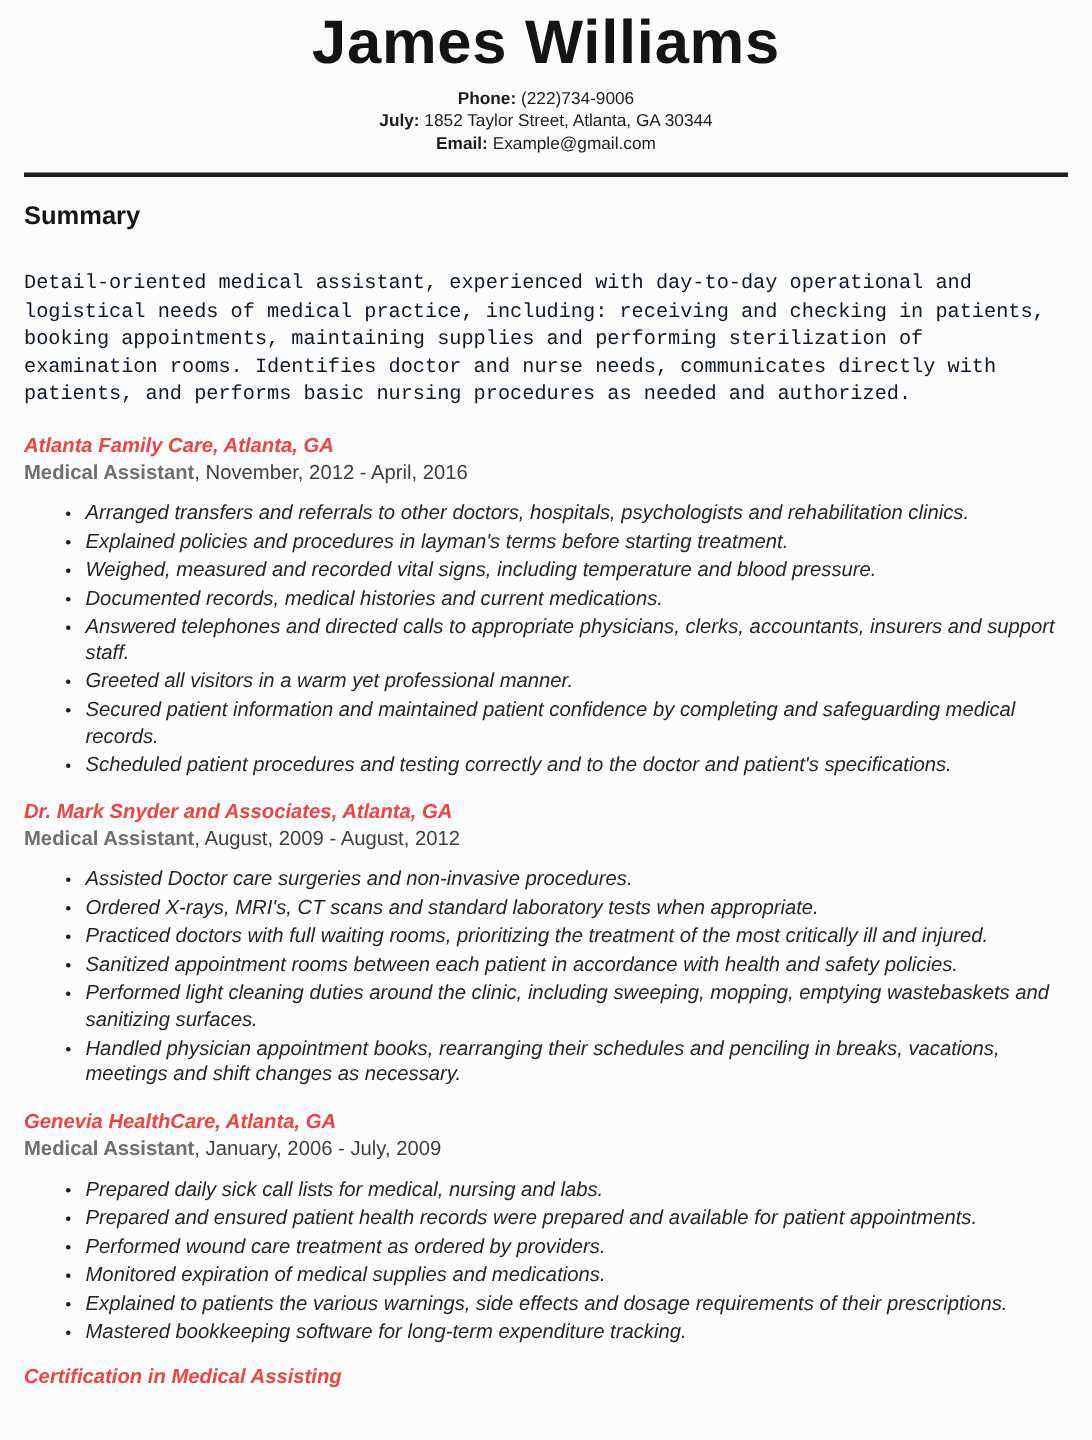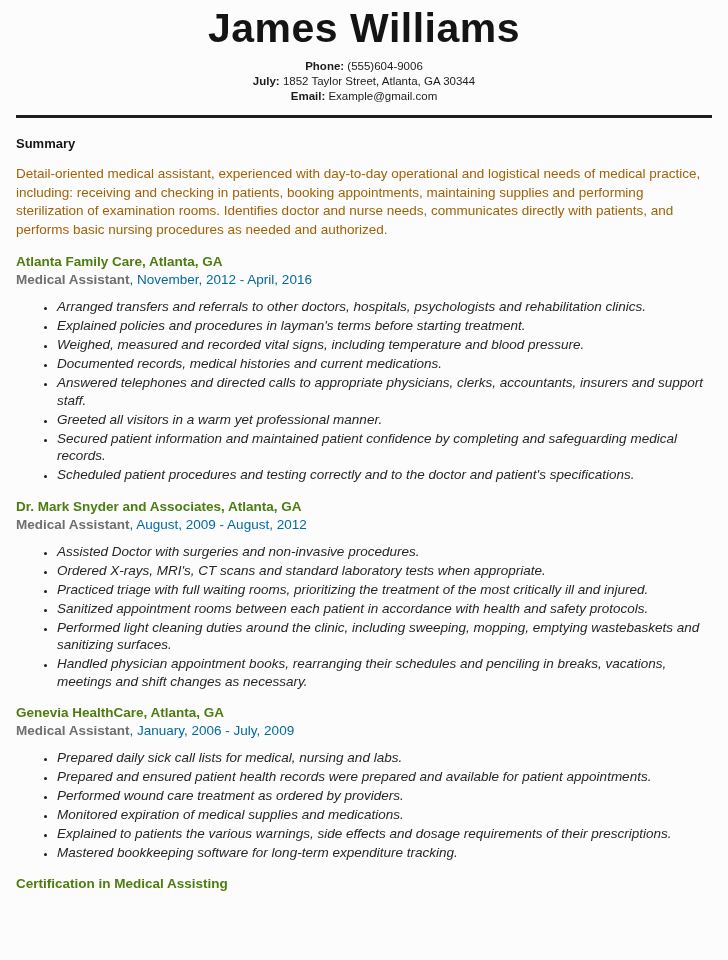--- a/index.html
+++ b/index.html
@@ -33,47 +33,49 @@
     color: #1c1c1c;
   }
   .contact-line b { font-weight: 700; }
   .header-rule {
     border: none;
     border-top: 3px solid #1e1e1e;
     margin: 11px 0 0 0;
   }
   
   h2.section-heading {
-    font-size: 13px;
+    font-size: 17px;
     font-weight: 700;
     color: #161616;
     margin: 15px 0 0 0;
     line-height: 22px;
   }
   .summary-text {
     font-size: 13.5px;
     line-height: 18.5px;
-    margin: 10px 0 0 0;
-    color: #a16207;
+    margin: 26px 0 0 0;
+    color: #0f172a;
+    font-family: Liberation Mono, monospace;
   }
   
   .job { margin-top: 15px; }
   .job-company, .edu-degree {
     font-size: 13.5px;
     font-weight: 700;
-    color: #4d7c0f;
+    color: #ef4444;
     line-height: 16px;
+    font-style: italic;
   }
   .job-subline, .edu-school-line {
     font-size: 13.5px;
     line-height: 16px;
     margin-top: 2px;
   }
   .job-title, .edu-school { color: #6f6f6f; font-weight: 700; text-align: center; }
-  .job-dates, .edu-location { color: #0369a1; }
+  .job-dates, .edu-location { color: #404040; }
   ul.bullets {
     margin: 10px 0 0 0;
     padding: 0 0 0 41px;
     list-style: disc;
   }
   ul.bullets li {
     font-size: 13.5px;
     line-height: 17.5px;
     margin-bottom: 1.5px;
     color: #262626;
@@ -83,21 +85,21 @@
   .edu-entry { margin-top: 14px; }
 </style>
 </head>
 <body>
 
 <div class="page">
 
   <header class="resume-header">
     <h1 class="candidate-name">James Williams</h1>
     <div class="contact-block">
-      <div class="contact-line"><b>Phone:</b><span> (555)604-9006</span></div>
+      <div class="contact-line"><b>Phone:</b><span> (222)734-9006</span></div>
       <div class="contact-line"><b>July:</b><span> 1852 Taylor Street, Atlanta, GA 30344</span></div>
       <div class="contact-line"><b>Email:</b><span> Example@gmail.com</span></div>
     </div>
     <hr class="header-rule">
   </header>
 
   <section>
     <h2 class="section-heading">Summary</h2>
     <p class="summary-text">Detail-oriented medical assistant, experienced with day-to-day operational and logistical needs of medical practice, including: receiving and checking in patients, booking appointments, maintaining supplies and performing sterilization of examination rooms. Identifies doctor and nurse needs, communicates directly with patients, and performs basic nursing procedures as needed and authorized.</p>
   </section>
@@ -116,24 +118,24 @@
         <li>Greeted all visitors in a warm yet professional manner.</li>
         <li>Secured patient information and maintained patient confidence by completing and safeguarding medical records.</li>
         <li>Scheduled patient procedures and testing correctly and to the doctor and patient's specifications.</li>
       </ul>
     </article>
 
     <article class="job">
       <div class="job-company">Dr. Mark Snyder and Associates, Atlanta, GA</div>
       <div class="job-subline"><span class="job-title">Medical Assistant</span><span class="job-dates">, August, 2009 - August, 2012</span></div>
       <ul class="bullets">
-        <li>Assisted Doctor with surgeries and non-invasive procedures.</li>
+        <li>Assisted Doctor care surgeries and non-invasive procedures.</li>
         <li>Ordered X-rays, MRI's, CT scans and standard laboratory tests when appropriate.</li>
-        <li>Practiced triage with full waiting rooms, prioritizing the treatment of the most critically ill and injured.</li>
-        <li>Sanitized appointment rooms between each patient in accordance with health and safety protocols.</li>
+        <li>Practiced doctors with full waiting rooms, prioritizing the treatment of the most critically ill and injured.</li>
+        <li>Sanitized appointment rooms between each patient in accordance with health and safety policies.</li>
         <li>Performed light cleaning duties around the clinic, including sweeping, mopping, emptying wastebaskets and sanitizing surfaces.</li>
         <li>Handled physician appointment books, rearranging their schedules and penciling in breaks, vacations, meetings and shift changes as necessary.</li>
       </ul>
     </article>
 
     <article class="job">
       <div class="job-company">Genevia HealthCare, Atlanta, GA</div>
       <div class="job-subline"><span class="job-title">Medical Assistant</span><span class="job-dates">, January, 2006 - July, 2009</span></div>
       <ul class="bullets">
         <li>Prepared daily sick call lists for medical, nursing and labs.</li>

